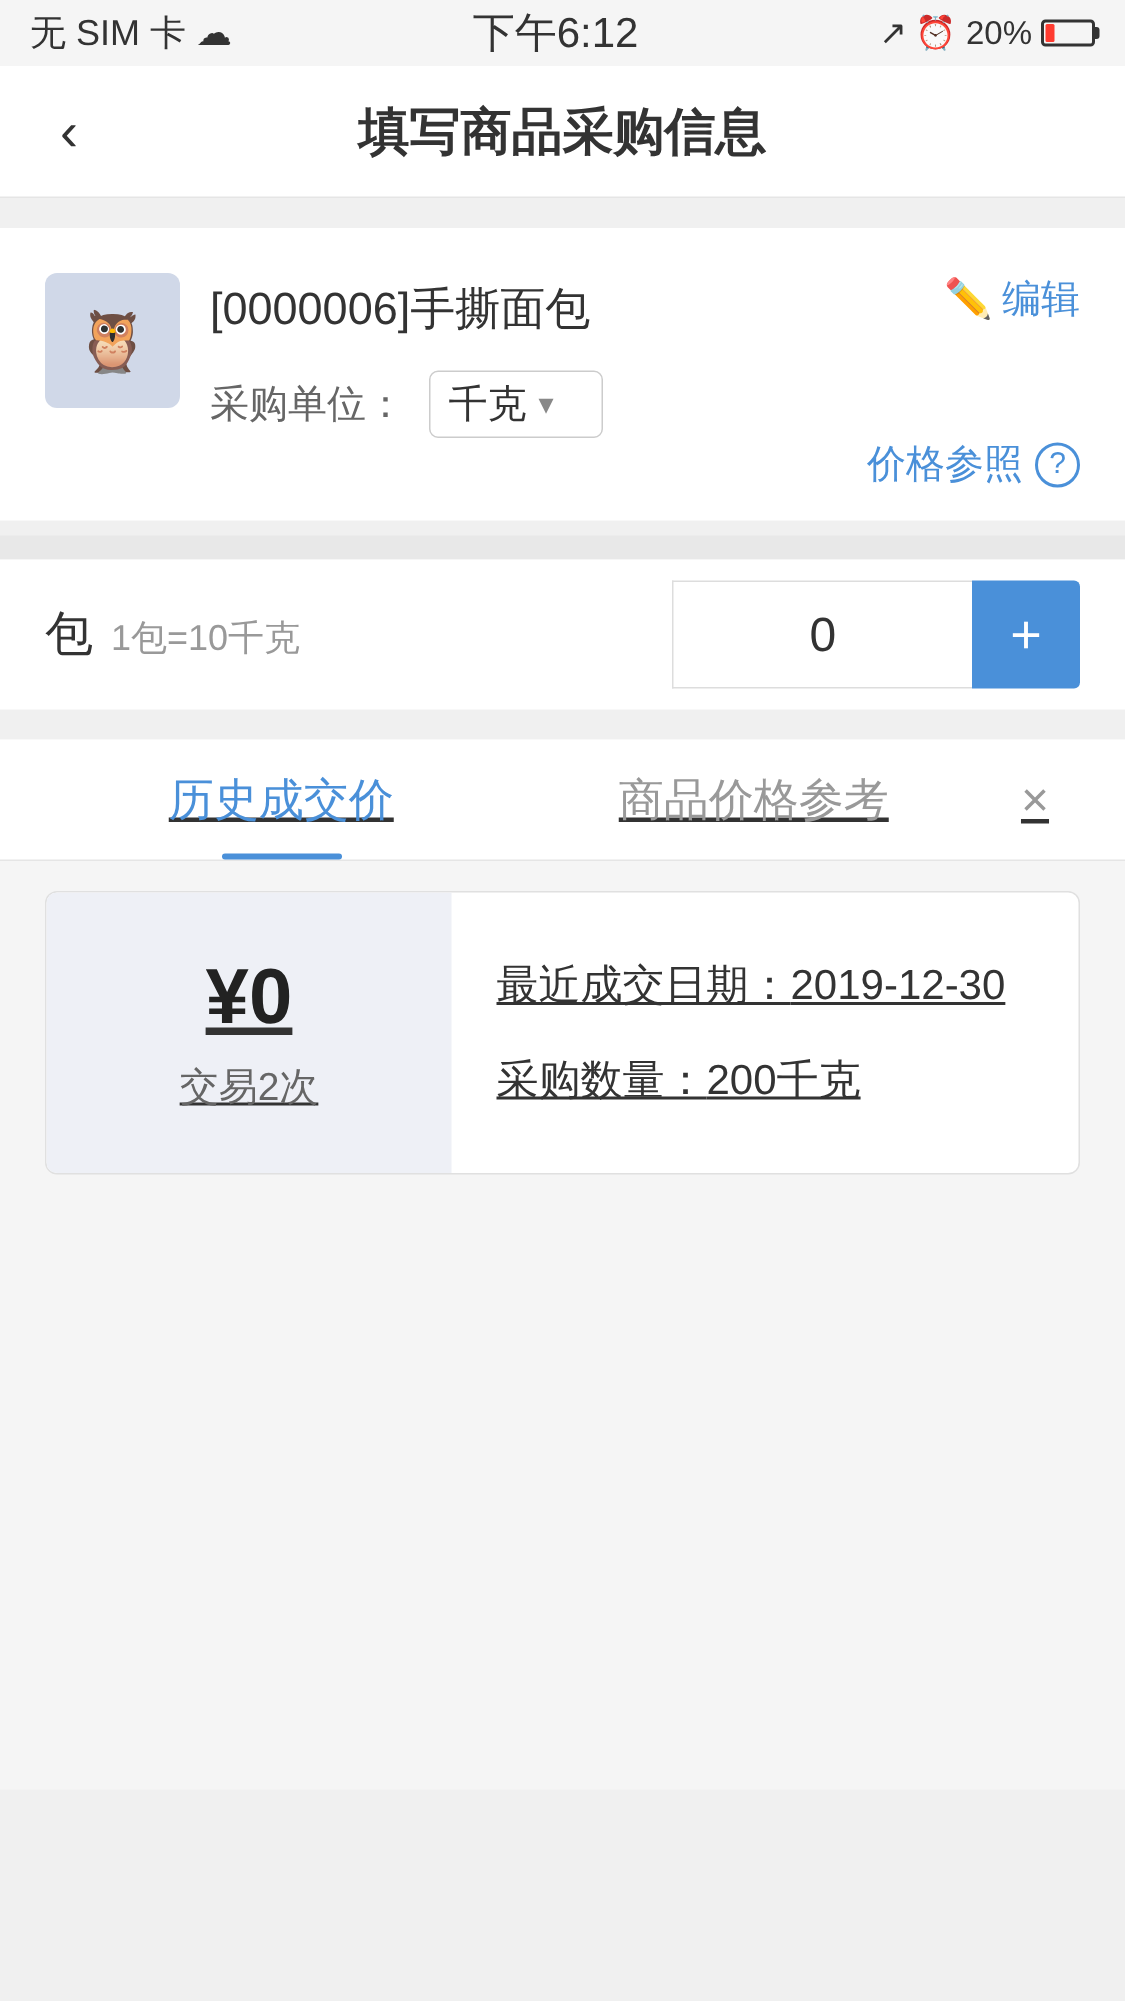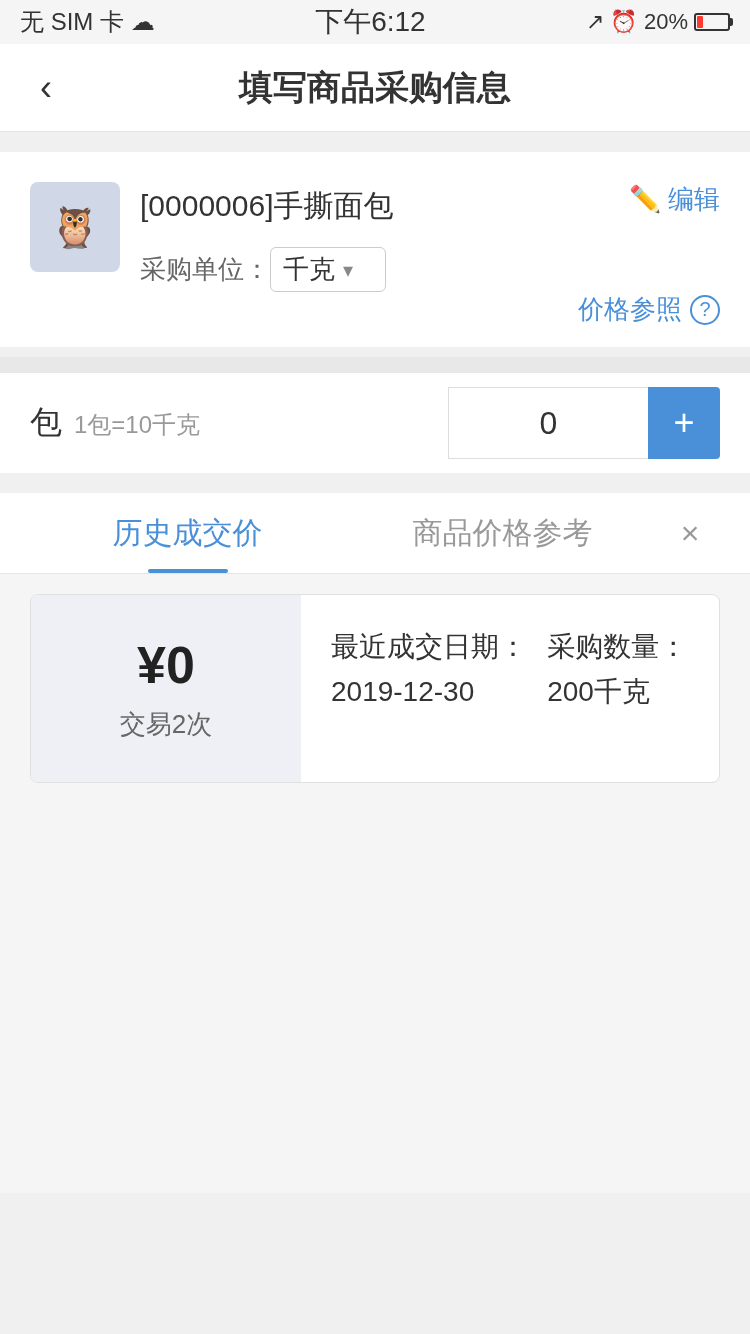--- a/index.html
+++ b/index.html
@@ -134,21 +134,21 @@
       padding-top: 4px;
     }
     .product-name {
       font-size: 30px;
       color: #333;
       font-weight: 500;
     }
     .product-unit-row {
       display: flex;
       align-items: center;
-      gap: 0;
+      gap: 16px;
       font-size: 26px;
       color: #666;
     }
     .unit-label {
       color: #666;
     }
     .unit-select {
       border: 1px solid #ccc;
       border-radius: 6px;
       padding: 4px 32px 4px 12px;
@@ -327,34 +327,35 @@
       color: #222;
     }
     .price-trades {
       font-size: 26px;
       color: #666;
     }
     .price-card-right {
       flex: 1;
       padding: 30px 30px;
       display: flex;
-      flex-direction: row;
+      flex-direction: column;
       justify-content: center;
       gap: 18px;
     }
     .price-detail-row {
       font-size: 28px;
       color: #333;
       line-height: 1.6;
     }
 
     
     .content-area {
       background: #f5f5f5;
       min-height: 700px;
+      text-decoration: underline;
     }
   </style>
 </head>
 <body>
 
 <div class="status-bar">
   <div class="status-left">
     <span>无 SIM 卡 ☁</span>
   </div>
   <div class="status-center">下午6:12</div>

